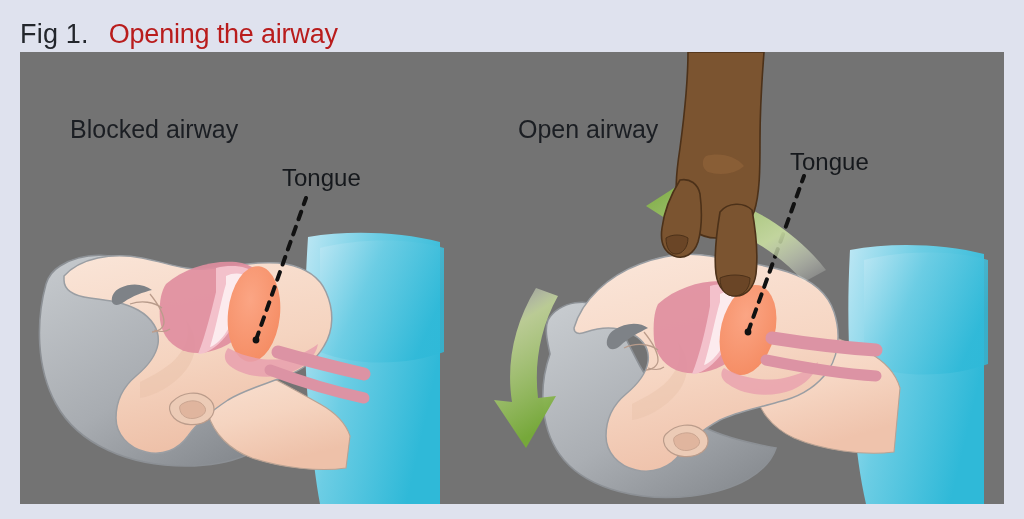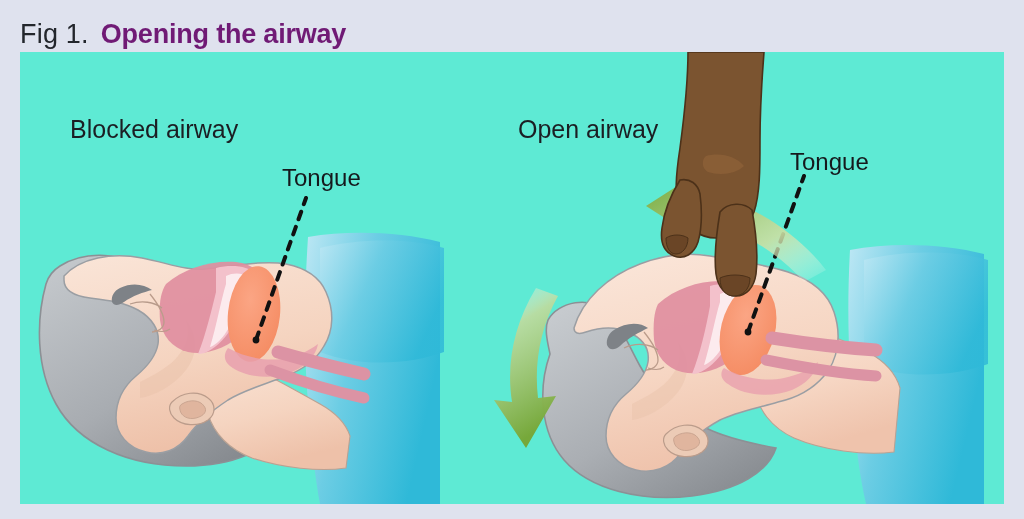--- a/index.html
+++ b/index.html
@@ -31,33 +31,33 @@
     color: #111418;
   }
   #fig-number {
     font-size: 27px;
     font-weight: 400;
     letter-spacing: 0.2px;
     color: #23262c;
   }
   #fig-title {
     font-size: 27px;
-    font-weight: 700;
+    font-weight: 400;
     letter-spacing: -0.2px;
-    margin-left: 12px;
-    color: #701a75;
+    margin-left: 20px;
+    color: #b91c1c;
   }
   
   #illustration-panel {
     position: absolute;
     left: 20px;
     top: 52px;
     width: 984px;
     height: 452px;
-    background: #5eead4;
+    background: #737373;
     text-align: right;
   }
   #illustration-svg {
     display: block;
     width: 984px;
     height: 452px;
   }
   .panel-label {
     font-family: "Liberation Sans", sans-serif;
     font-size: 25px;

